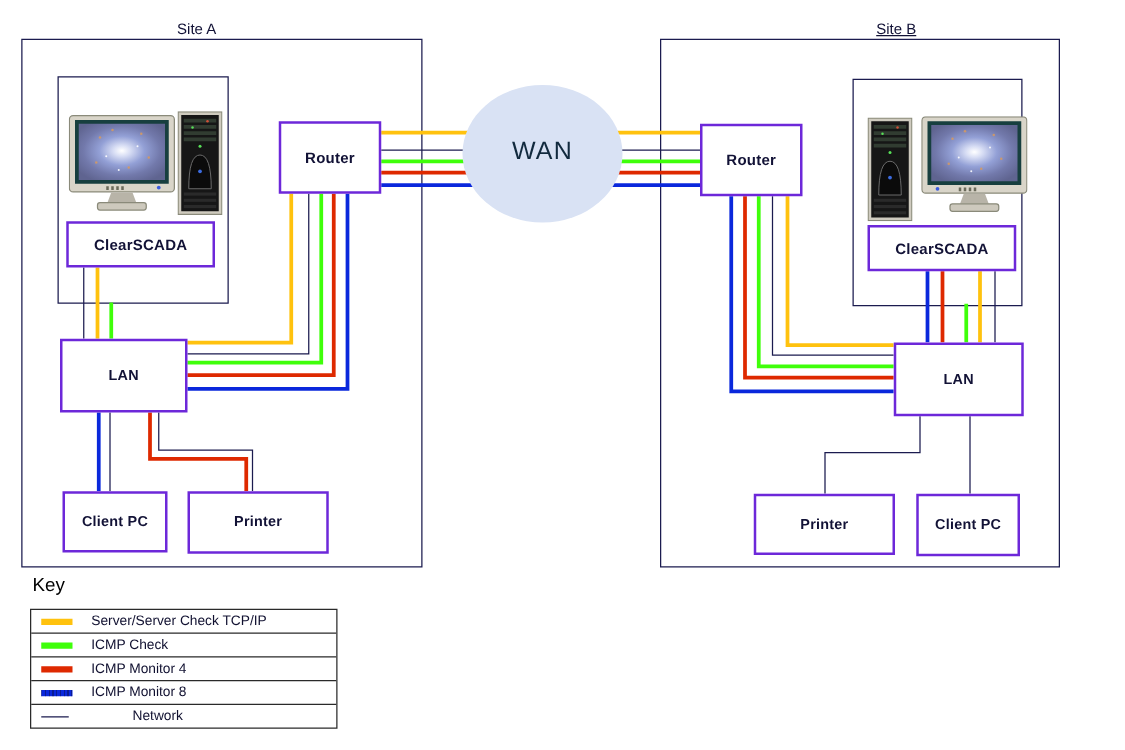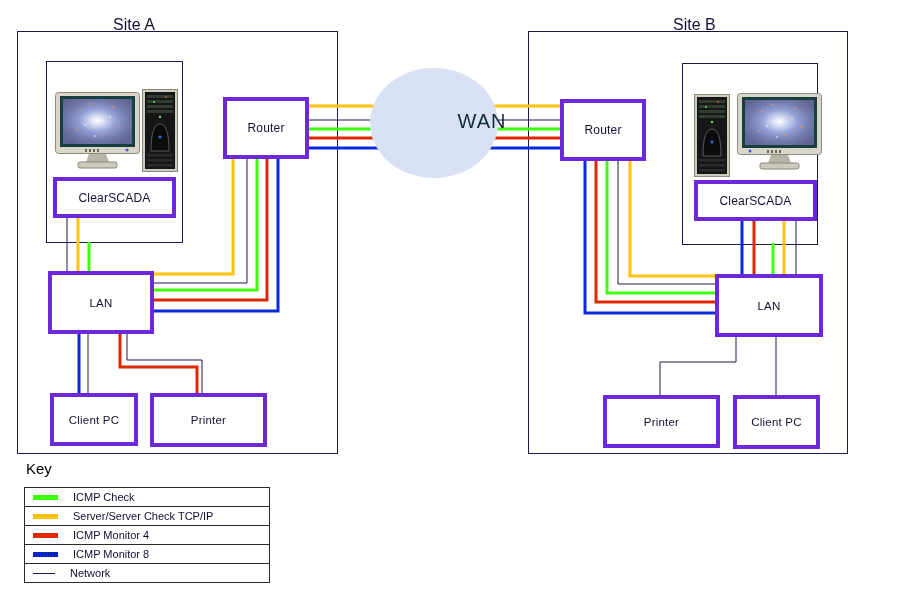--- a/index.html
+++ b/index.html
@@ -5,39 +5,39 @@
   html,body{margin:0;padding:0;background:#ffffff;}
   .stage{
     position:relative;width:900px;height:600px;background:#ffffff;overflow:hidden;
     font-family:"Liberation Sans", sans-serif;color:#14143a;
   }
   
   .site-box{position:absolute;border:1px solid #1b1b4f;background:#ffffff;}
   .group-box{position:absolute;border:1px solid #1b1b4f;background:#ffffff;}
   
   .node{
-    position:absolute;border:4px solid #6d28d9;background:#ffffff;
+    position:absolute;border:2px solid #6d28d9;background:#ffffff;
     display:flex;align-items:center;justify-content:center;
-    font-size:11.5px;letter-spacing:.2px;color:#121236;
-  }
-  .site-label{position:absolute;font-size:16px;color:#121236;text-align:left;}
+    font-size:11.5px;letter-spacing:.2px;color:#121236;font-weight:bold;
+  }
+  .site-label{position:absolute;font-size:12px;color:#121236;text-align:right;}
   .wan-label{
     position:absolute;left:370px;top:110px;width:128px;text-align:center;
-    font-size:20px;letter-spacing:1px;color:#122a3e;margin-left:48px;
+    font-size:20px;letter-spacing:1px;color:#122a3e;
   }
   svg.wires{position:absolute;left:0;top:0;width:900px;height:600px;pointer-events:none;}
   .computer{position:absolute;}
   
   .key-title{position:absolute;left:26px;top:460px;font-size:15px;font-weight:normal;color:#000000;}
   .key-table{
     position:absolute;left:24px;top:487px;width:244px;
     border:1px solid #2a2a2a;background:#ffffff;
   }
   .key-row{display:flex;align-items:center;height:18px;border-bottom:1px solid #2a2a2a;}
-  .key-row:last-child{border-bottom:none;}
+  .key-row:last-child{border-bottom:none;gap:36px;}
   .swatch{display:inline-block;margin-left:8px;width:25px;flex:0 0 25px;position:relative;}
   .swatch.thick{height:5px;}
   .swatch.thin{height:1px;width:22px;flex:0 0 22px;}
   .swatch.dotted::after{
     content:"";position:absolute;inset:0;
     background:repeating-linear-gradient(90deg,rgba(10,10,60,.45) 0 1px,transparent 1px 3px);
   }
   .key-label{margin-left:15px;font-size:11px;color:#101030;white-space:nowrap;}
 </style>
 </head>
@@ -240,28 +240,28 @@
 
   <div class="node" style="left:694px;top:180px;width:115px;height:33px;font-size:12px;">ClearSCADA</div>
   <div class="node" style="left:560px;top:99px;width:78px;height:54px;font-size:12px;">Router</div>
   <div class="node" style="left:715px;top:274px;width:100px;height:55px;">LAN</div>
   <div class="node" style="left:603px;top:395px;width:109px;height:45px;">Printer</div>
   <div class="node" style="left:733px;top:395px;width:79px;height:46px;">Client PC</div>
 
   <div class="key-title">Key</div>
   <div class="key-table">
     <div class="key-row">
+      <span class="swatch thick" style="background-color: rgb(255, 194, 14);"></span>
+      <span class="key-label">Server/Server Check TCP/IP</span>
+    </div>
+    <div class="key-row">
       <span class="swatch thick" style="background-color: rgb(63, 255, 10);"></span>
       <span class="key-label">ICMP Check</span>
     </div>
     <div class="key-row">
-      <span class="swatch thick" style="background-color: rgb(255, 194, 14);"></span>
-      <span class="key-label">Server/Server Check TCP/IP</span>
-    </div>
-    <div class="key-row">
       <span class="swatch thick" style="background-color: rgb(222, 41, 0);"></span>
       <span class="key-label">ICMP Monitor 4</span>
     </div>
     <div class="key-row">
       <span class="swatch thick dotted" style="background-color: rgb(10, 40, 220);"></span>
       <span class="key-label">ICMP Monitor 8</span>
     </div>
     <div class="key-row">
       <span class="swatch thin" style="background-color: rgb(27, 27, 79);"></span>
       <span class="key-label">Network</span>

